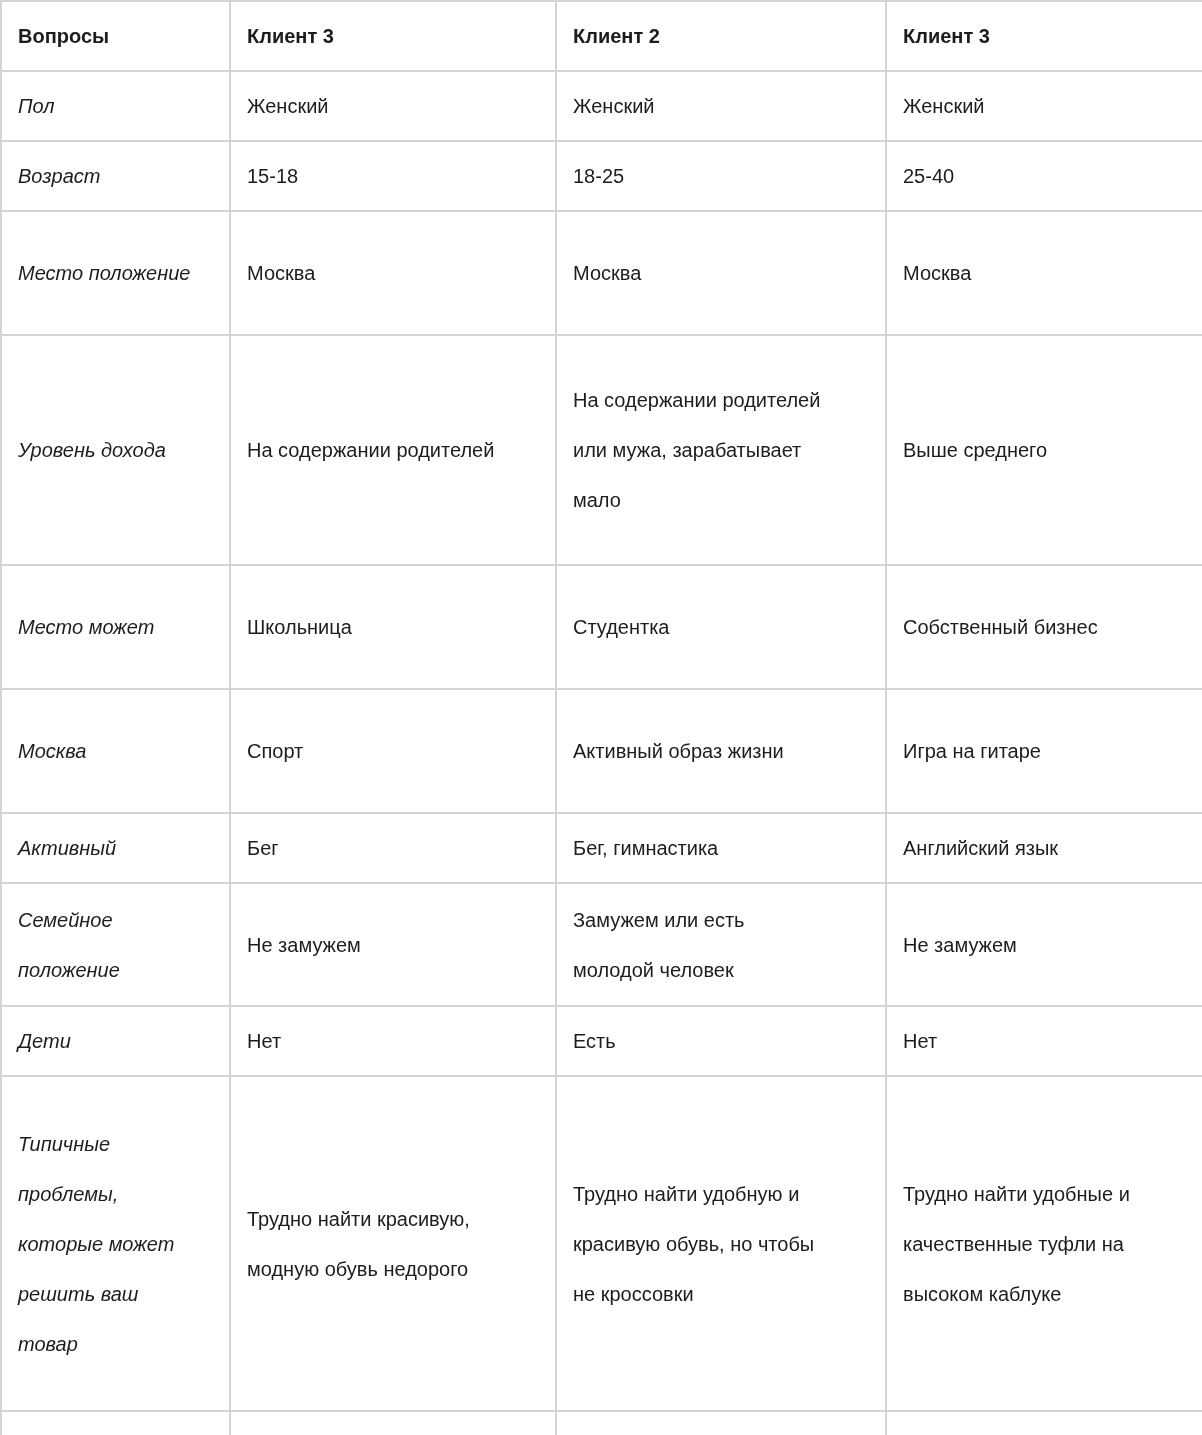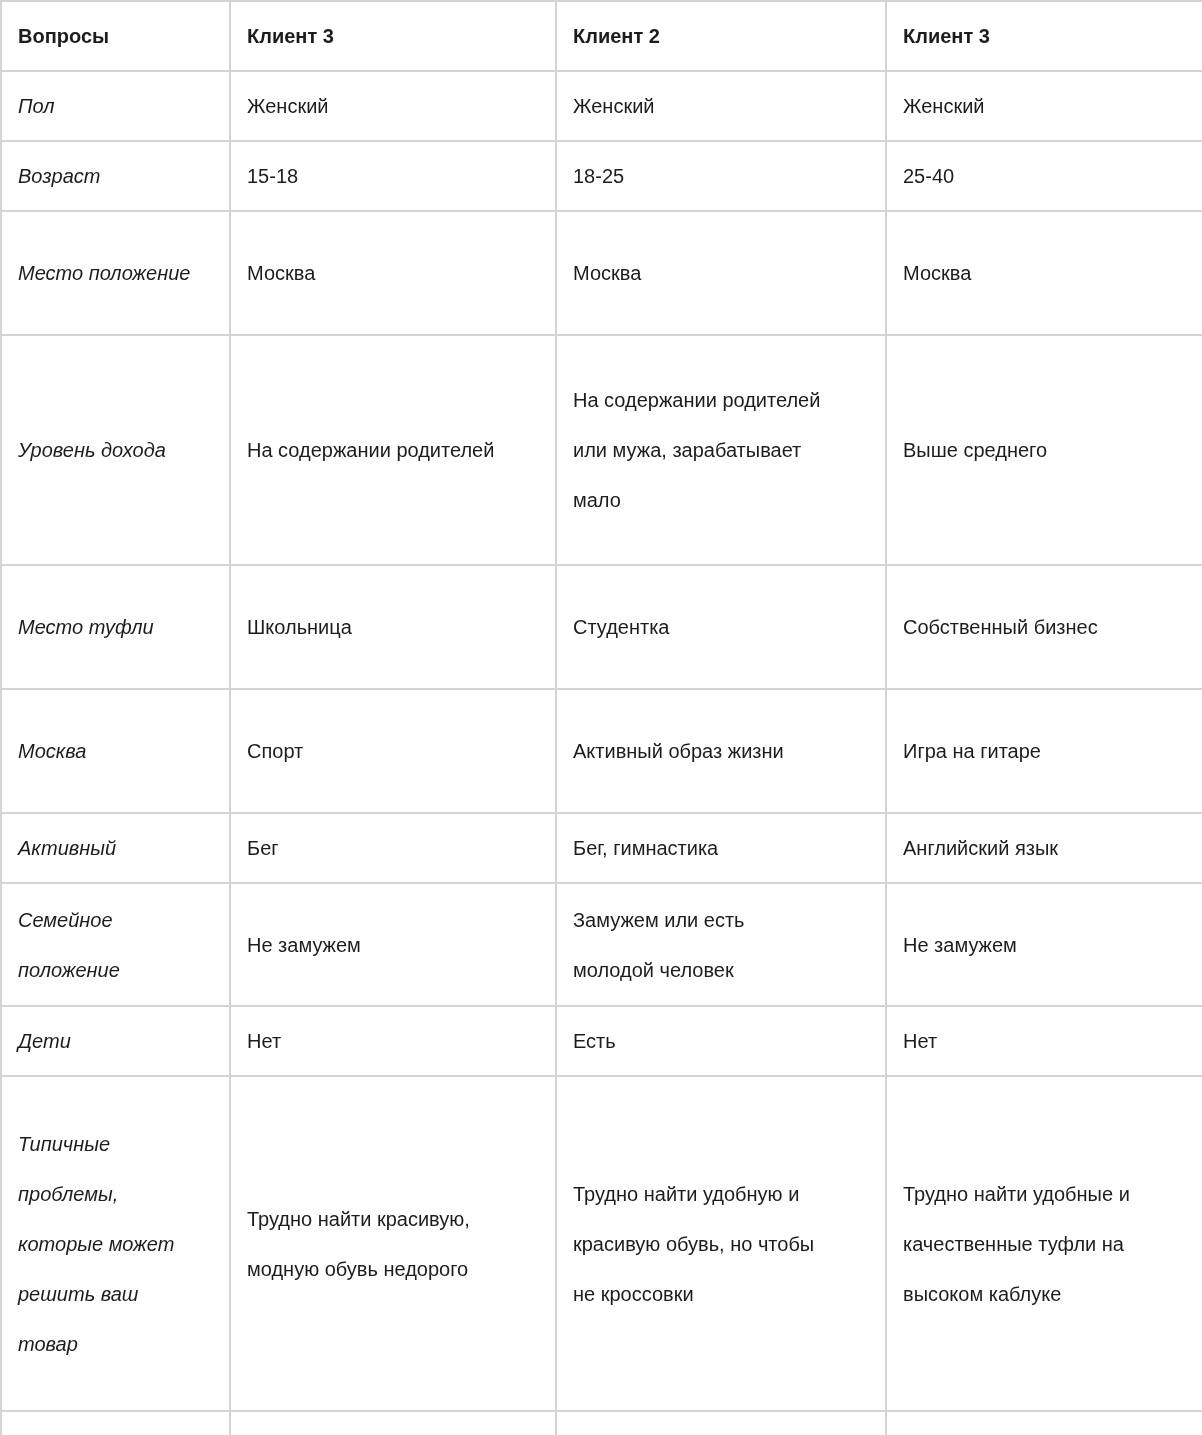--- a/index.html
+++ b/index.html
@@ -64,21 +64,21 @@
         <td class="c2">Москва</td>
         <td class="c3">Москва</td>
       </tr>
       <tr style="height: 230px;">
         <td class="q">Уровень дохода</td>
         <td class="c1">На содержании родителей</td>
         <td class="c2">На содержании родителей или мужа, зарабатывает мало</td>
         <td class="c3">Выше среднего</td>
       </tr>
       <tr style="height: 124px;">
-        <td class="q">Место туфли</td>
+        <td class="q">Место может</td>
         <td class="c1">Школьница</td>
         <td class="c2">Студентка</td>
         <td class="c3">Собственный бизнес</td>
       </tr>
       <tr style="height: 124px;">
         <td class="q">Москва</td>
         <td class="c1">Спорт</td>
         <td class="c2">Активный образ жизни</td>
         <td class="c3">Игра на гитаре</td>
       </tr>

